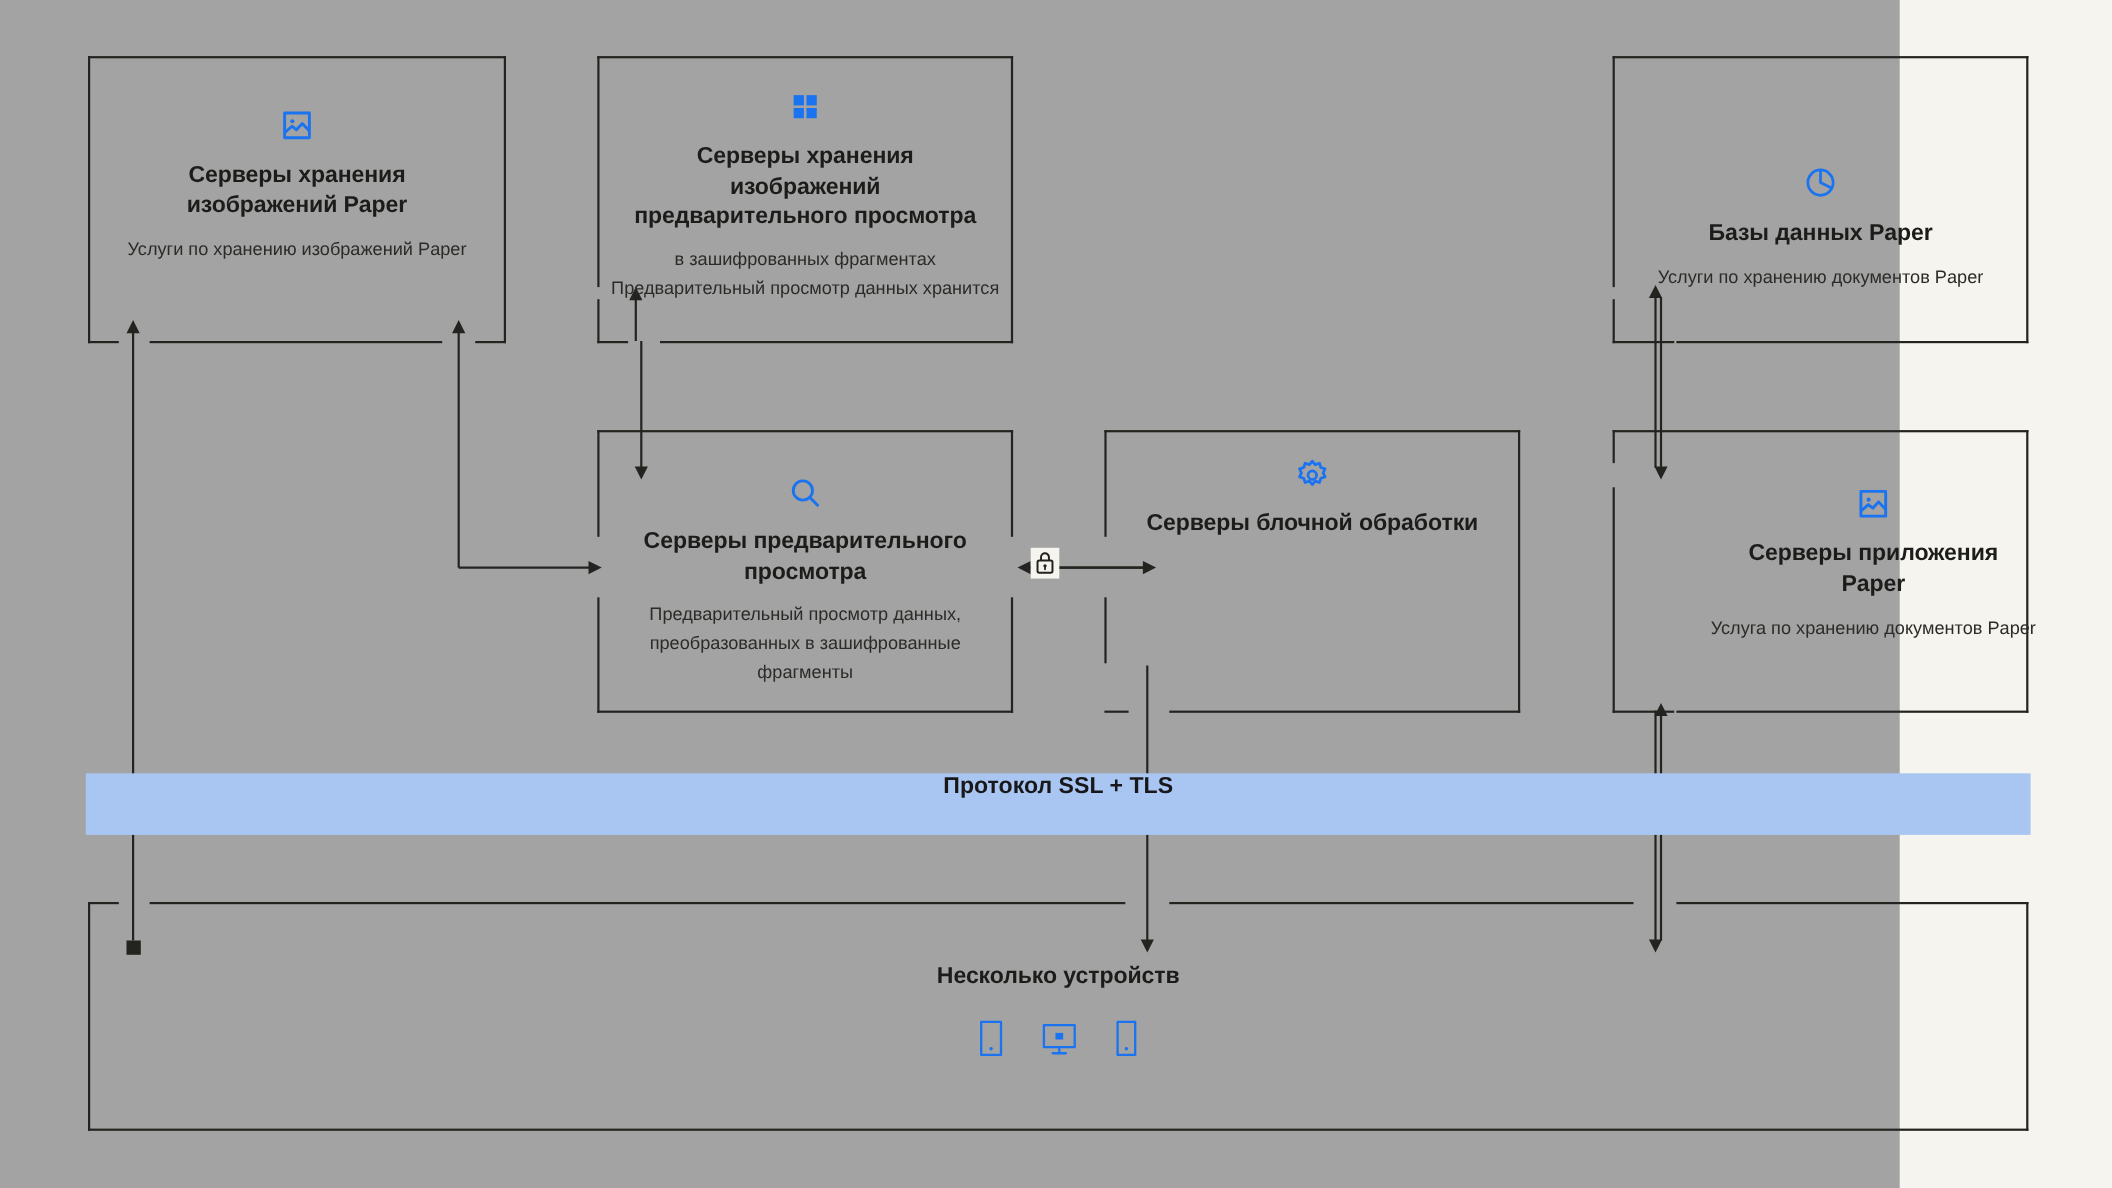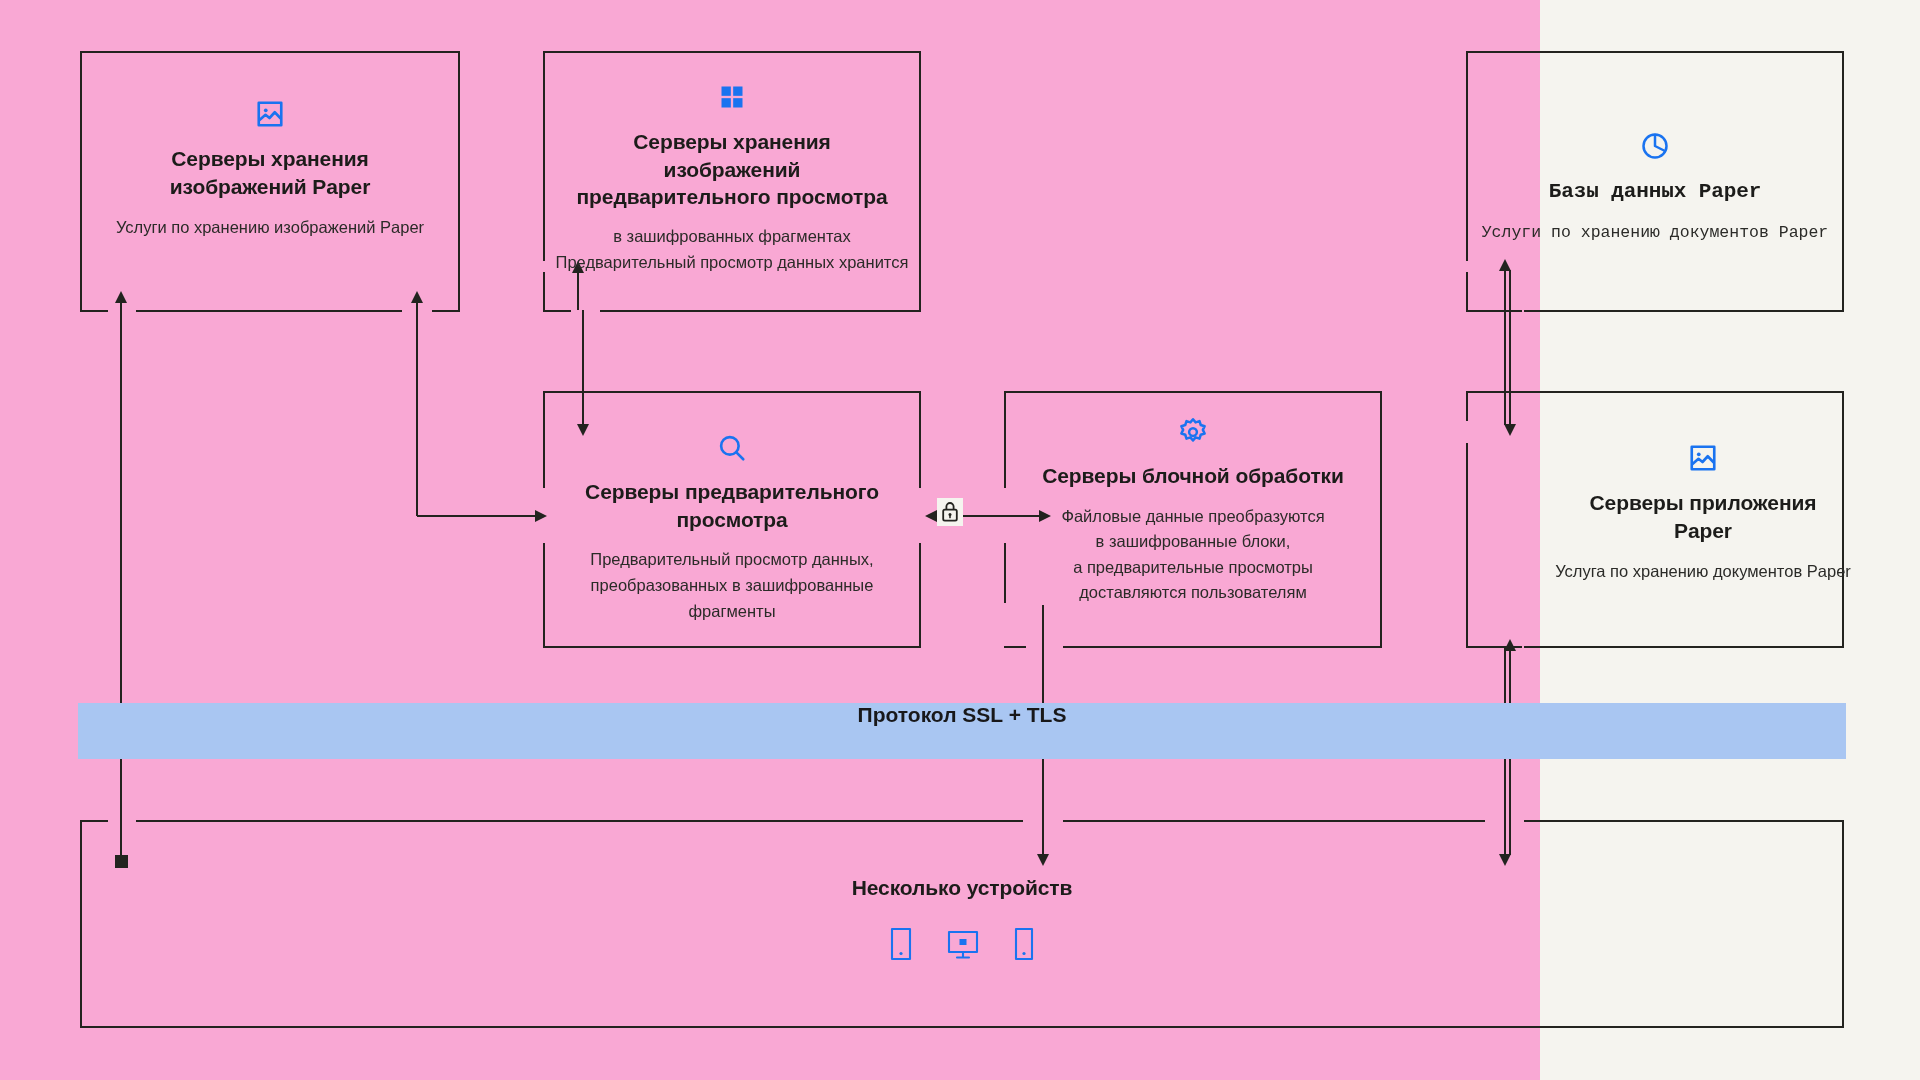--- a/index.html
+++ b/index.html
@@ -9,23 +9,23 @@
   }
   body {
     width: 1920px;
     height: 1080px;
     font-family: "Liberation Sans", sans-serif;
     color: #20201e;
     overflow: hidden;
   }
   #stage {
     position: relative;
-    width: 1540px;
+    width: 1727px;
     height: 1080px;
-    background: #f9a8d4;
+    background: #a3a3a3;
   }
   #wires {
     position: absolute;
     left: 0; top: 0;
     width: 1920px;
     height: 1080px;
     pointer-events: none;
   }
 
   .node {
@@ -215,21 +215,21 @@
   </div>
 
   <div class="edge" style="left:1466px; top:51px;  width:2px;  height:210px;"></div>
   <div class="edge" style="left:1466px; top:51px;  width:378px; height:2px;"></div>
   <div class="edge" style="left:1842px; top:51px;  width:2px;  height:261px;"></div>
   <div class="edge" style="left:1466px; top:272px; width:2px;  height:40px;"></div>
   <div class="edge" style="left:1466px; top:310px; width:56px;  height:2px;"></div>
   <div class="edge" style="left:1524px; top:310px; width:320px; height:2px;"></div>
 
   <div class="node" style="left:1466px; top:51px; width:378px; height:261px;">
-    <div class="node-inner" style="padding-top:80px;font-family:Liberation Mono, monospace;">
+    <div class="node-inner" style="padding-top:100px;">
       <span class="icon">
         <svg width="30" height="30" viewBox="0 0 24 24" fill="none" stroke="#1a73f0" stroke-width="2" stroke-linecap="round" stroke-linejoin="round">
           <circle cx="12" cy="12" r="9.2"></circle>
           <path d="M12 3.2 L12 12 L19.6 15.8"></path>
         </svg>
       </span>
       <div class="title" style="margin-top:17px;">
         <div>Базы данных Paper</div>
       </div>
       <div class="desc" style="margin-top:14px;">
@@ -284,26 +284,20 @@
   <div class="node" style="left:1004px; top:391px; width:378px; height:257px;">
     <div class="node-inner" style="padding-top:26px;">
       <span class="icon">
         <svg width="30" height="30" viewBox="0 0 24 24" fill="none" stroke="#1a73f0" stroke-width="2" stroke-linejoin="round">
           <circle cx="12" cy="12" r="3.1"></circle>
           <path d="M12 1.8 l2.1 2.5 3.1 -1 1 3.1 3.1 1 -1.4 2.9 1.4 2.9 -3.1 1 -1 3.1 -3.1 -1 -2.1 2.5 -2.1 -2.5 -3.1 1 -1 -3.1 -3.1 -1 1.4 -2.9 -1.4 -2.9 3.1 -1 1 -3.1 3.1 1 Z"></path>
         </svg>
       </span>
       <div class="title" style="margin-top:15px;">
         <div>Серверы блочной обработки</div>
-      </div>
-      <div class="desc" style="margin-top:14px;">
-        <div>Файловые данные преобразуются</div>
-        <div>в зашифрованные блоки,</div>
-        <div>а предварительные просмотры</div>
-        <div>доставляются пользователям</div>
       </div>
     </div>
   </div>
 
   <div class="edge" style="left:1466px; top:391px; width:2px;  height:30px;"></div>
   <div class="edge" style="left:1466px; top:443px; width:2px;  height:205px;"></div>
   <div class="edge" style="left:1466px; top:391px; width:378px; height:2px;"></div>
   <div class="edge" style="left:1842px; top:391px; width:2px;  height:257px;"></div>
   <div class="edge" style="left:1466px; top:646px; width:56px;  height:2px;"></div>
   <div class="edge" style="left:1524px; top:646px; width:320px; height:2px;"></div>

